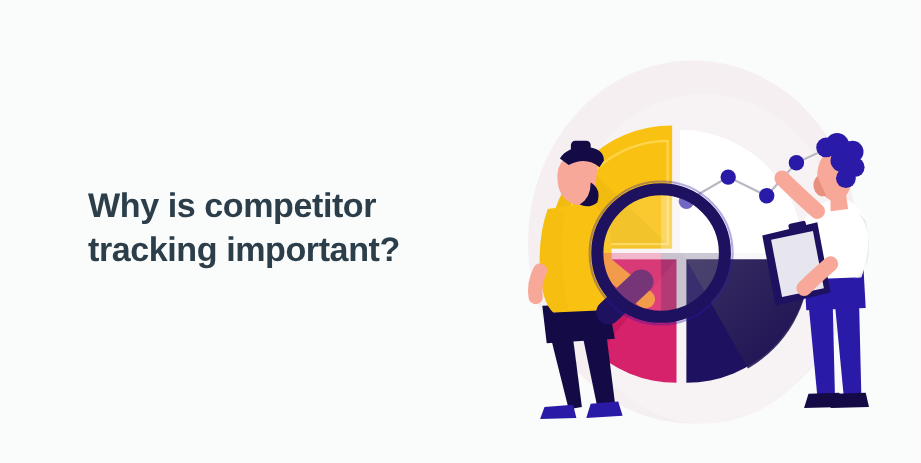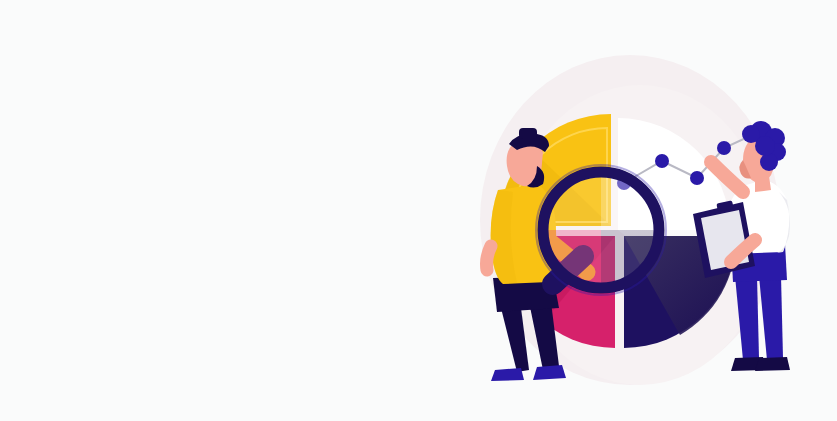--- a/index.html
+++ b/index.html
@@ -48,20 +48,22 @@
     width: 412px;
     height: 360px;
   }
 </style>
 </head>
 <body>
 
 <div id="banner">
 
   <div id="headline-block">
+    <span class="headline-line">Why is competitor</span>
+    <span class="headline-line">tracking important?</span>
   </div>
 
   <div id="illustration">
     <svg viewBox="0 0 412 360" xmlns="http://www.w3.org/2000/svg">
       <defs>
         <clipPath id="lensClip">
           <circle cx="176" cy="190" r="57"></circle>
         </clipPath>
         <linearGradient id="whiteShade" x1="0" y1="0" x2="0.3" y2="1">
           <stop offset="0%" stop-color="#ffffff"></stop>

